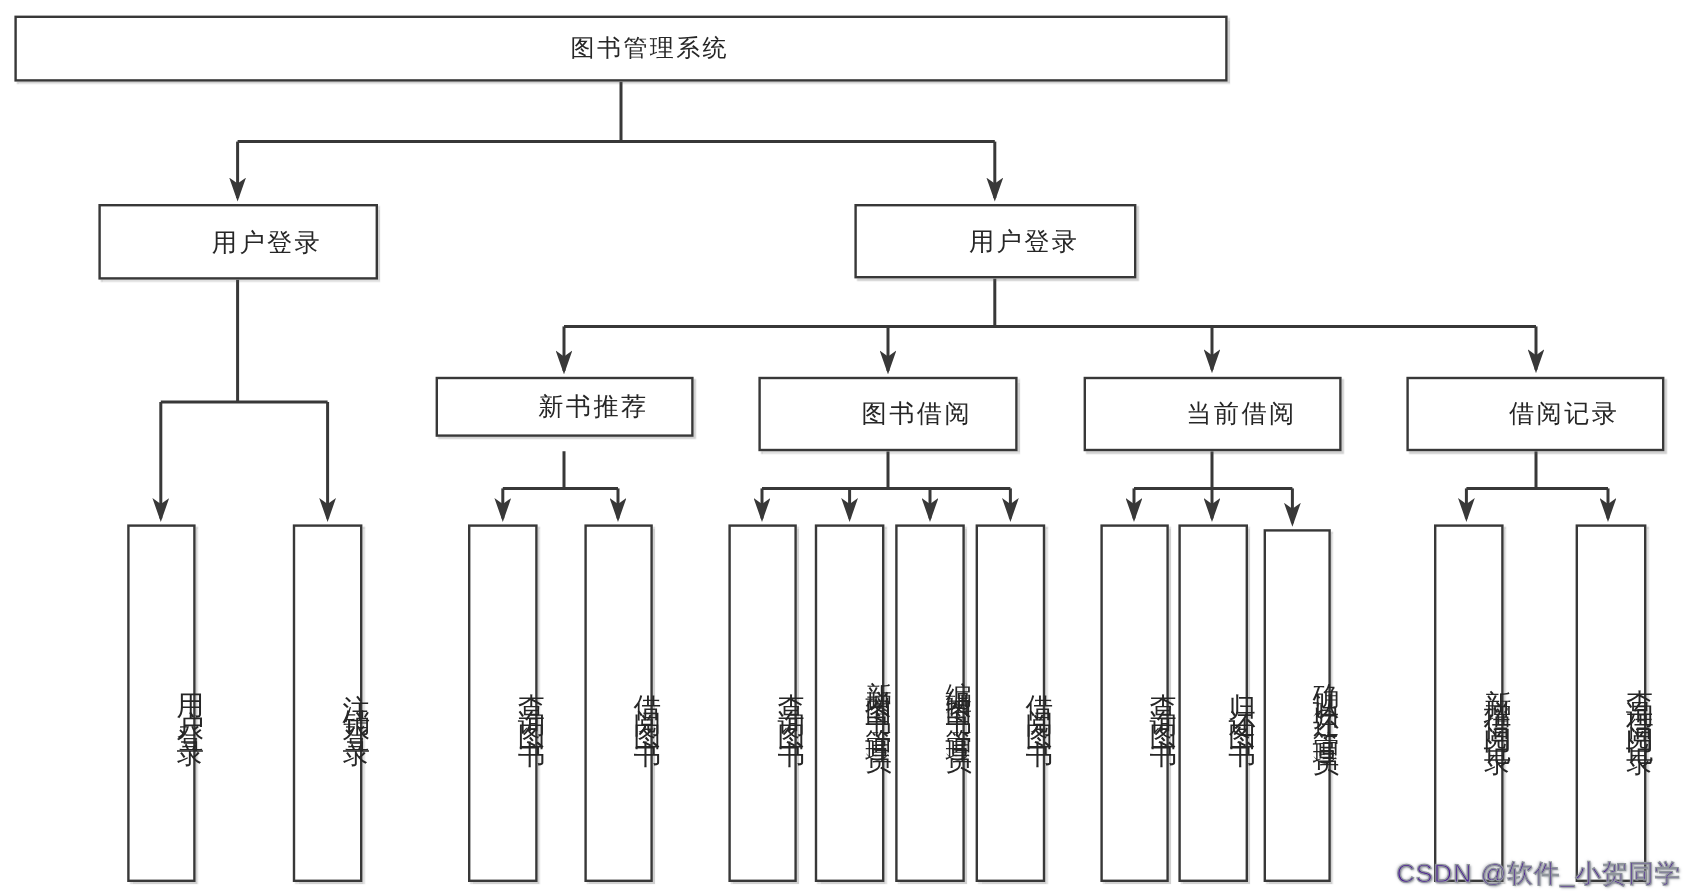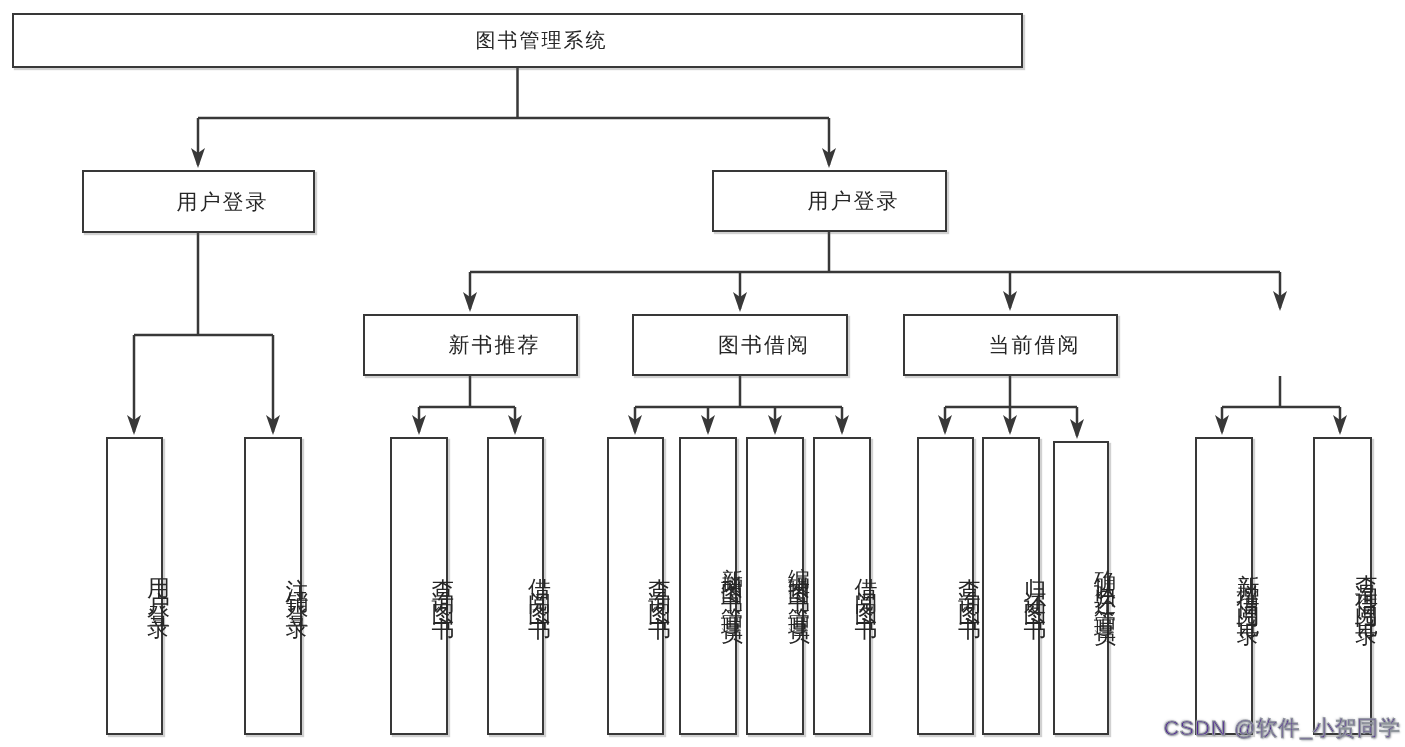--- a/index.html
+++ b/index.html
@@ -116,28 +116,31 @@
     <span>图书管理系统</span>
   </div>
 
   <div class="box h-box" style="left:82px; top:170px; width:233px; height:63px;">
     <span>用户登录</span>
   </div>
   <div class="box h-box" style="left:712px; top:170px; width:235px; height:62px;">
     <span>用户登录</span>
   </div>
 
-  <div class="box h-box" style="left:363px; top:314px; width:215px; height:62px;">
+  <div class="box h-box" style="left:363px; top:314px; width:215px; height:50px;">
     <span>新书推荐</span>
   </div>
   <div class="box h-box" style="left:632px; top:314px; width:216px; height:62px;">
     <span>图书借阅</span>
   </div>
   <div class="box h-box" style="left:903px; top:314px; width:215px; height:62px;">
     <span>当前借阅</span>
+  </div>
+  <div class="box h-box" style="left:1172px; top:314px; width:215px; height:62px;">
+    <span>借阅记录</span>
   </div>
 
   <div class="box leaf" style="left:106px; width:57px;">
     <span>用户登录</span>
   </div>
   <div class="box leaf" style="left:244px; width:58px;">
     <span>注销登录</span>
   </div>
   <div class="box leaf" style="left:390px; width:58px;">
     <span>查询图书</span>

